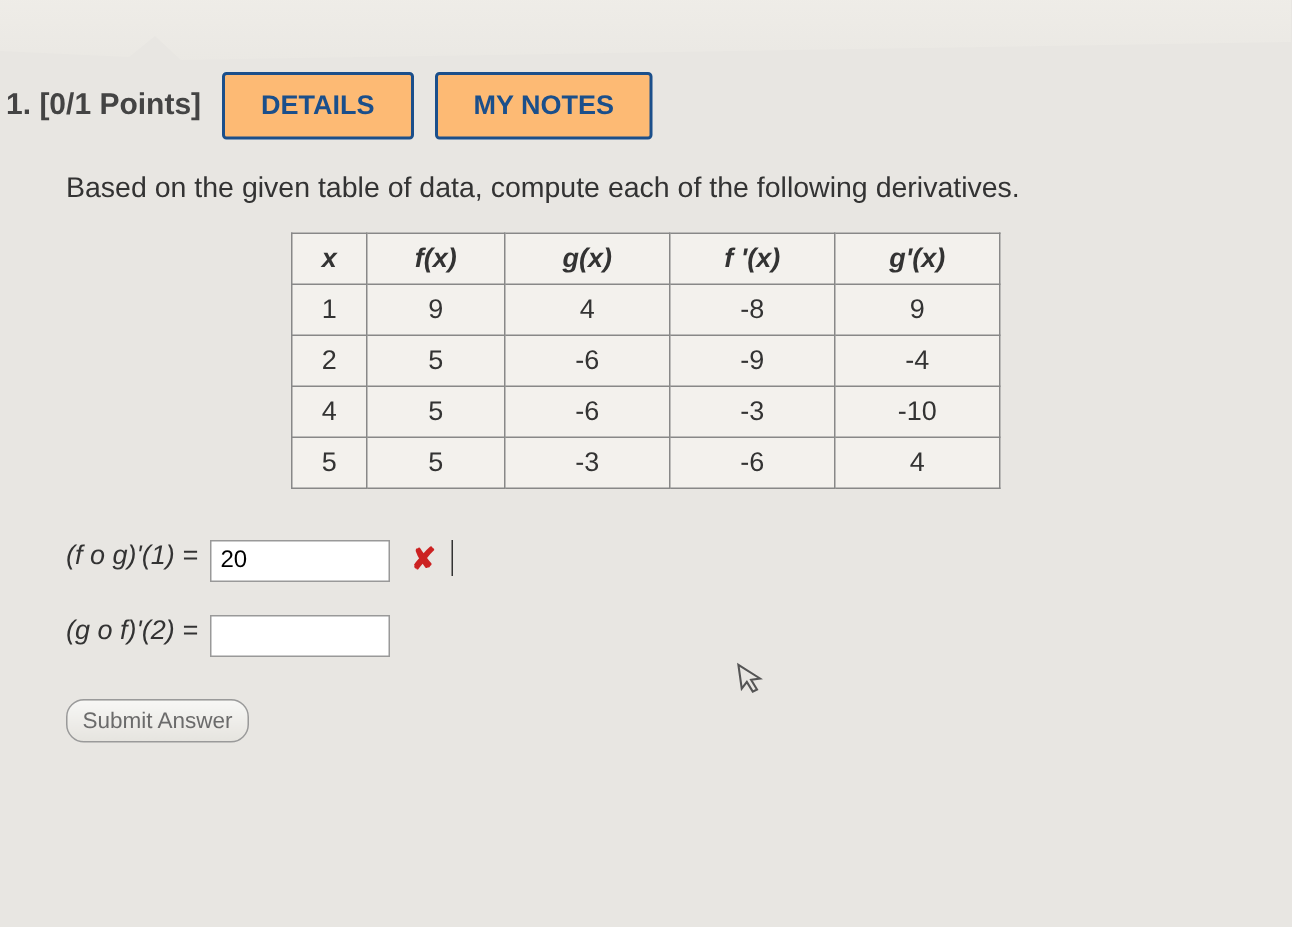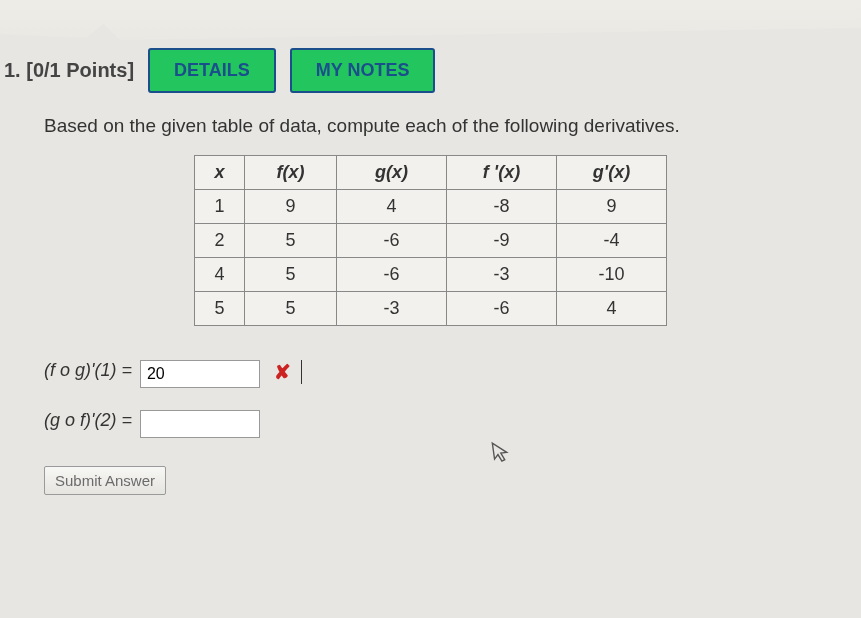--- a/index.html
+++ b/index.html
@@ -19,21 +19,21 @@
       padding: 48px 0 8px 0;
     }
     .qnum {
       font-size: 20px;
       font-weight: bold;
       color: #444;
       padding-left: 4px;
     }
     .nav-btn {
       border: 2px solid #1b4f8b;
-      background: #22c55e;
+      background: #fdba74;
       color: #1b4f8b;
       font-size: 18px;
       font-weight: bold;
       padding: 10px 24px;
       border-radius: 3px;
       cursor: pointer;
       font-family: inherit;
     }
     .content {
       padding: 14px 0 0 44px;
@@ -103,21 +103,21 @@
       margin-top: 28px;
     }
     .submit-btn {
       border: 1px solid #9a9a9a;
       background: linear-gradient(#f7f7f5, #e6e4df);
       color: #6b6b6b;
       font-size: 15px;
       padding: 5px 10px;
       cursor: pointer;
       font-family: inherit;
-      border-radius: 2px;
+      border-radius: 12px;
     }
     .pointer-icon {
       position: absolute;
       left: 492px;
       top: 440px;
       font-size: 20px;
       color: #555;
       transform: rotate(-8deg);
     }
     .torn {

